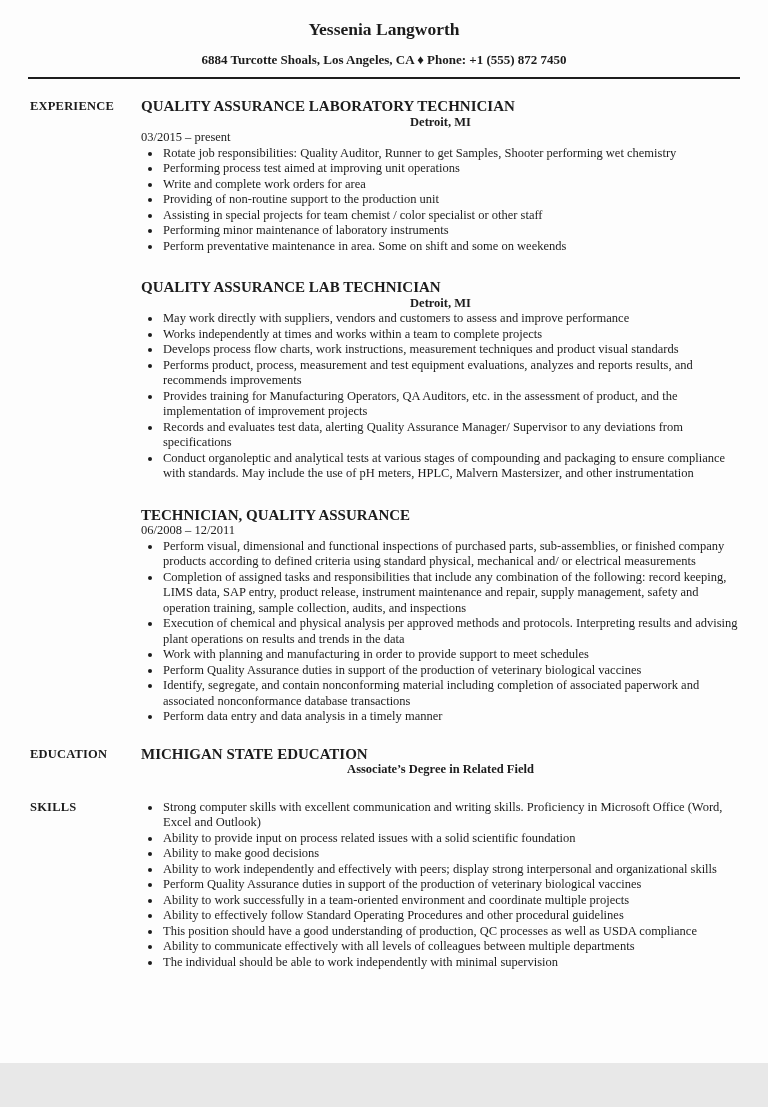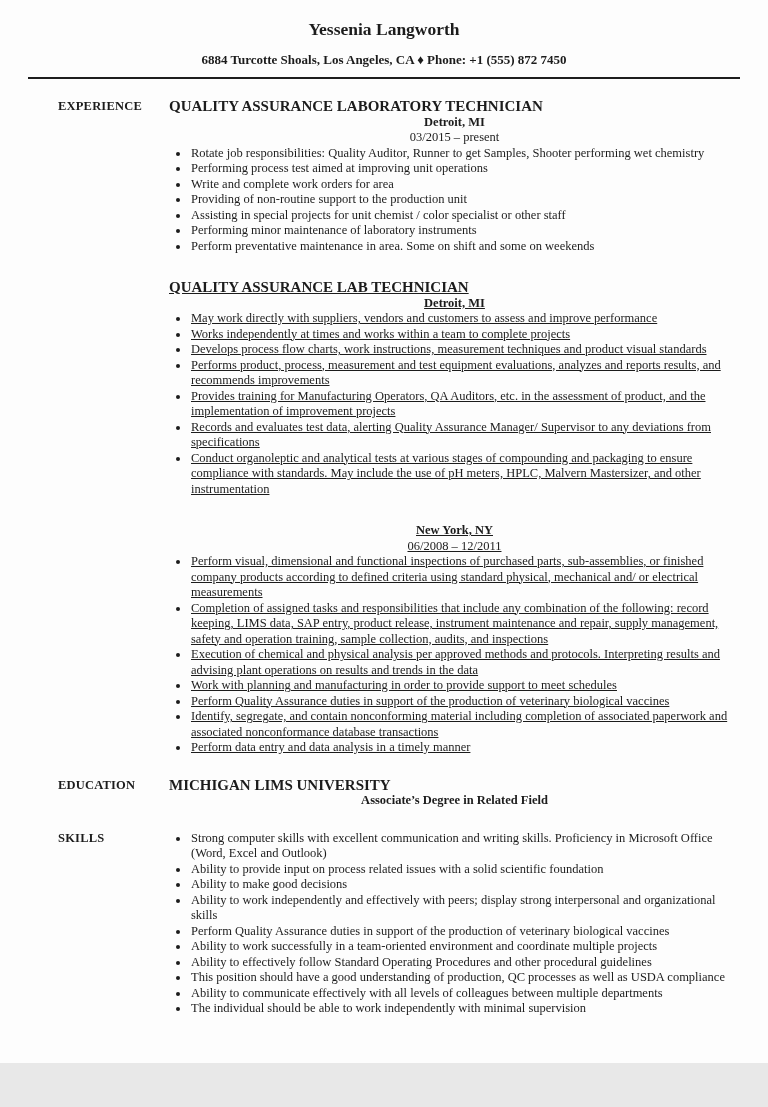--- a/index.html
+++ b/index.html
@@ -31,34 +31,33 @@
   .divider {
     border: none;
     border-top: 2.5px solid #1d1d1d;
     margin: 9px 28px 0 28px;
   }
   .body { padding: 20px 28px 0 30px; }
   .section {
     display: grid;
     grid-template-columns: 111px 1fr;
     margin-bottom: 22px;
-    margin-left: 28px;
   }
   .section-label {
     font-weight: bold;
     font-size: 12.5px;
     letter-spacing: 0.2px;
   }
-  .job + .job { margin-top: 26px; text-decoration: underline; }
+  .job + .job { margin-top: 26px; }
   .job-title, .school-name {
     font-weight: bold;
     font-size: 15px;
   }
   .job-location, .degree { font-weight: bold; text-align: center; }
-  .job-dates { font-weight: normal; text-align: center; }
+  .job-dates { font-weight: normal; }
   ul.bullets {
     margin: 0;
     padding-left: 21px;
     list-style-type: disc;
   }
   ul.bullets li { padding-left: 1px; }
 </style>
 </head>
 <body>
 
@@ -79,61 +78,61 @@
 
         <article class="job">
           <h2 class="job-title">QUALITY ASSURANCE LABORATORY TECHNICIAN</h2>
           <div class="job-location">Detroit, MI</div>
           <div class="job-dates">03/2015 – present</div>
           <ul class="bullets">
               <li>Rotate job responsibilities: Quality Auditor, Runner to get Samples, Shooter performing wet chemistry</li>
               <li>Performing process test aimed at improving unit operations</li>
               <li>Write and complete work orders for area</li>
               <li>Providing of non-routine support to the production unit</li>
-              <li>Assisting in special projects for unit chemist / color specialist or other staff</li>
+              <li>Assisting in special projects for team chemist / color specialist or other staff</li>
               <li>Performing minor maintenance of laboratory instruments</li>
               <li>Perform preventative maintenance in area. Some on shift and some on weekends</li>
             </ul>
         </article>
 
         <article class="job">
           <h2 class="job-title">QUALITY ASSURANCE LAB TECHNICIAN</h2>
           <div class="job-location">Detroit, MI</div>
           <ul class="bullets">
               <li>May work directly with suppliers, vendors and customers to assess and improve performance</li>
               <li>Works independently at times and works within a team to complete projects</li>
               <li>Develops process flow charts, work instructions, measurement techniques and product visual standards</li>
               <li>Performs product, process, measurement and test equipment evaluations, analyzes and reports results, and recommends improvements</li>
               <li>Provides training for Manufacturing Operators, QA Auditors, etc. in the assessment of product, and the implementation of improvement projects</li>
               <li>Records and evaluates test data, alerting Quality Assurance Manager/ Supervisor to any deviations from specifications</li>
               <li>Conduct organoleptic and analytical tests at various stages of compounding and packaging to ensure compliance with standards. May include the use of pH meters, HPLC, Malvern Mastersizer, and other instrumentation</li>
             </ul>
         </article>
 
         <article class="job">
-          <div class="job-location">New York, NY</div>
+          <h2 class="job-title">TECHNICIAN, QUALITY ASSURANCE</h2>
           <div class="job-dates">06/2008 – 12/2011</div>
           <ul class="bullets">
               <li>Perform visual, dimensional and functional inspections of purchased parts, sub-assemblies, or finished company products according to defined criteria using standard physical, mechanical and/ or electrical measurements</li>
               <li>Completion of assigned tasks and responsibilities that include any combination of the following: record keeping, LIMS data, SAP entry, product release, instrument maintenance and repair, supply management, safety and operation training, sample collection, audits, and inspections</li>
               <li>Execution of chemical and physical analysis per approved methods and protocols. Interpreting results and advising plant operations on results and trends in the data</li>
               <li>Work with planning and manufacturing in order to provide support to meet schedules</li>
               <li>Perform Quality Assurance duties in support of the production of veterinary biological vaccines</li>
               <li>Identify, segregate, and contain nonconforming material including completion of associated paperwork and associated nonconformance database transactions</li>
               <li>Perform data entry and data analysis in a timely manner</li>
             </ul>
         </article>
 
       </div>
     </section>
 
     <section class="section">
       <div class="section-label">EDUCATION</div>
       <div class="section-content">
-        <div class="school-name">MICHIGAN LIMS UNIVERSITY</div>
+        <div class="school-name">MICHIGAN STATE EDUCATION</div>
         <div class="degree">Associate’s Degree in Related Field</div>
       </div>
     </section>
 
     <section class="section">
       <div class="section-label">SKILLS</div>
       <div class="section-content">
         <ul class="bullets">
             <li>Strong computer skills with excellent communication and writing skills. Proficiency in Microsoft Office (Word, Excel and Outlook)</li>
             <li>Ability to provide input on process related issues with a solid scientific foundation</li>

